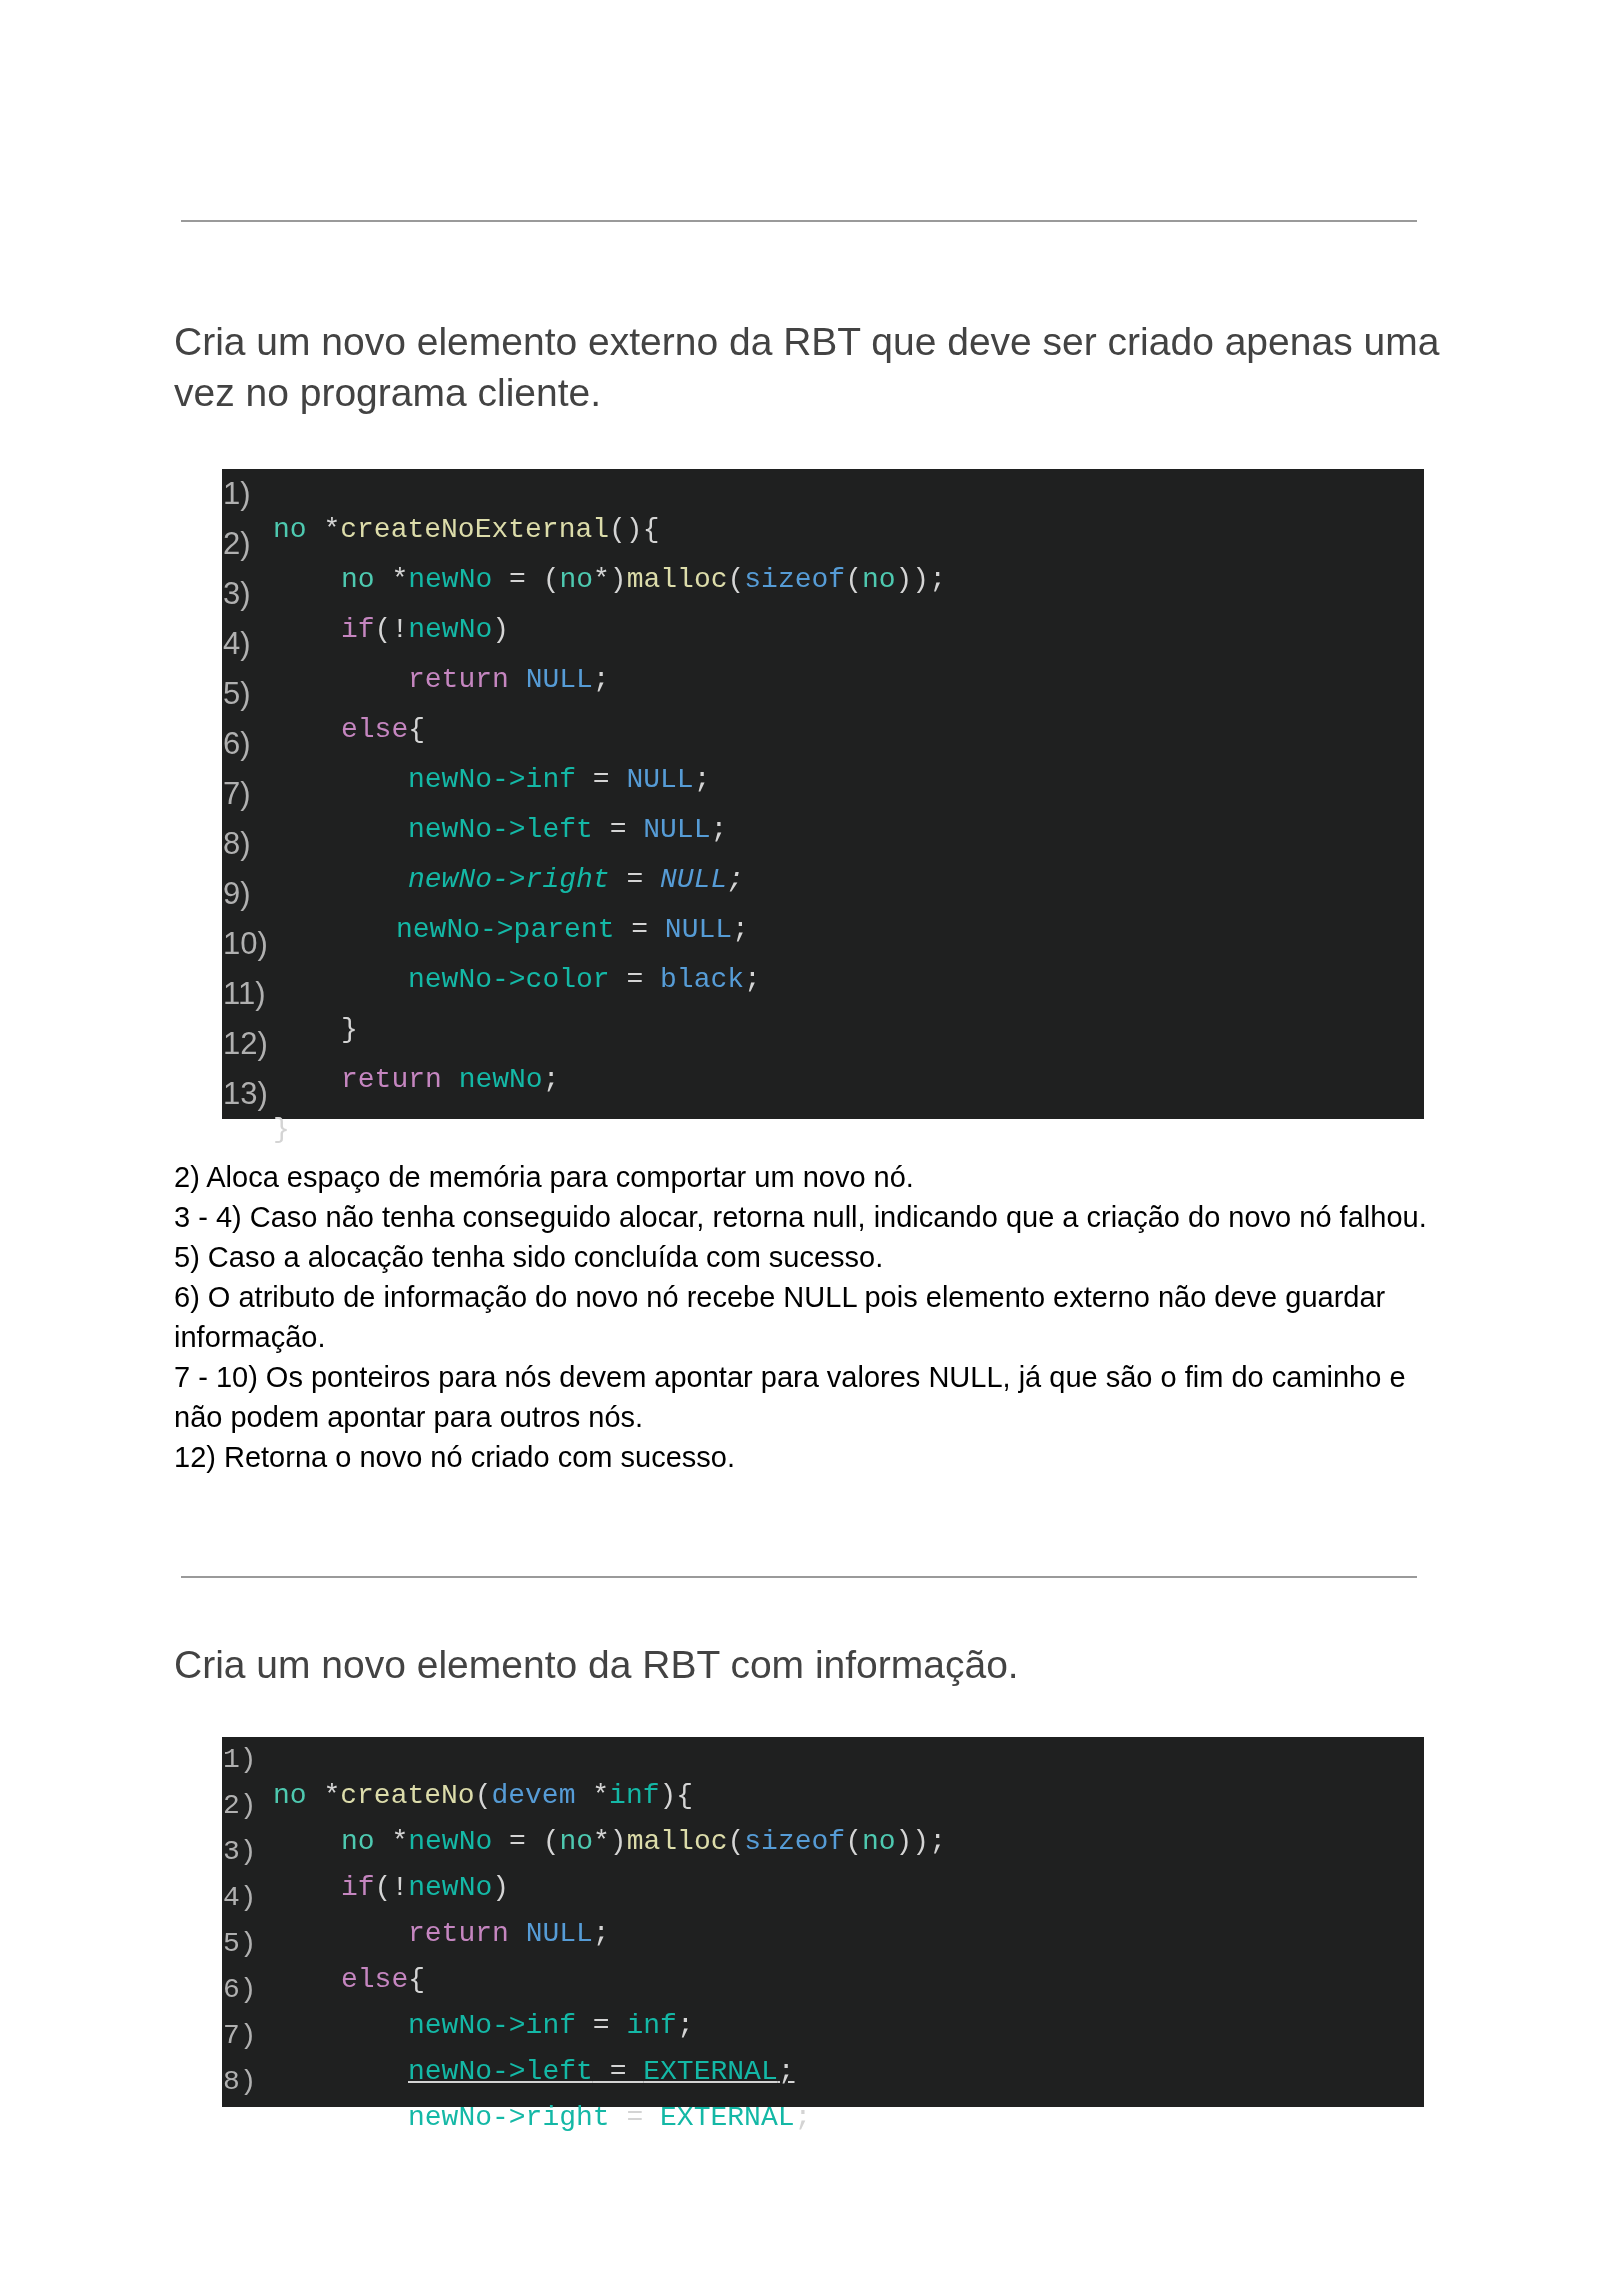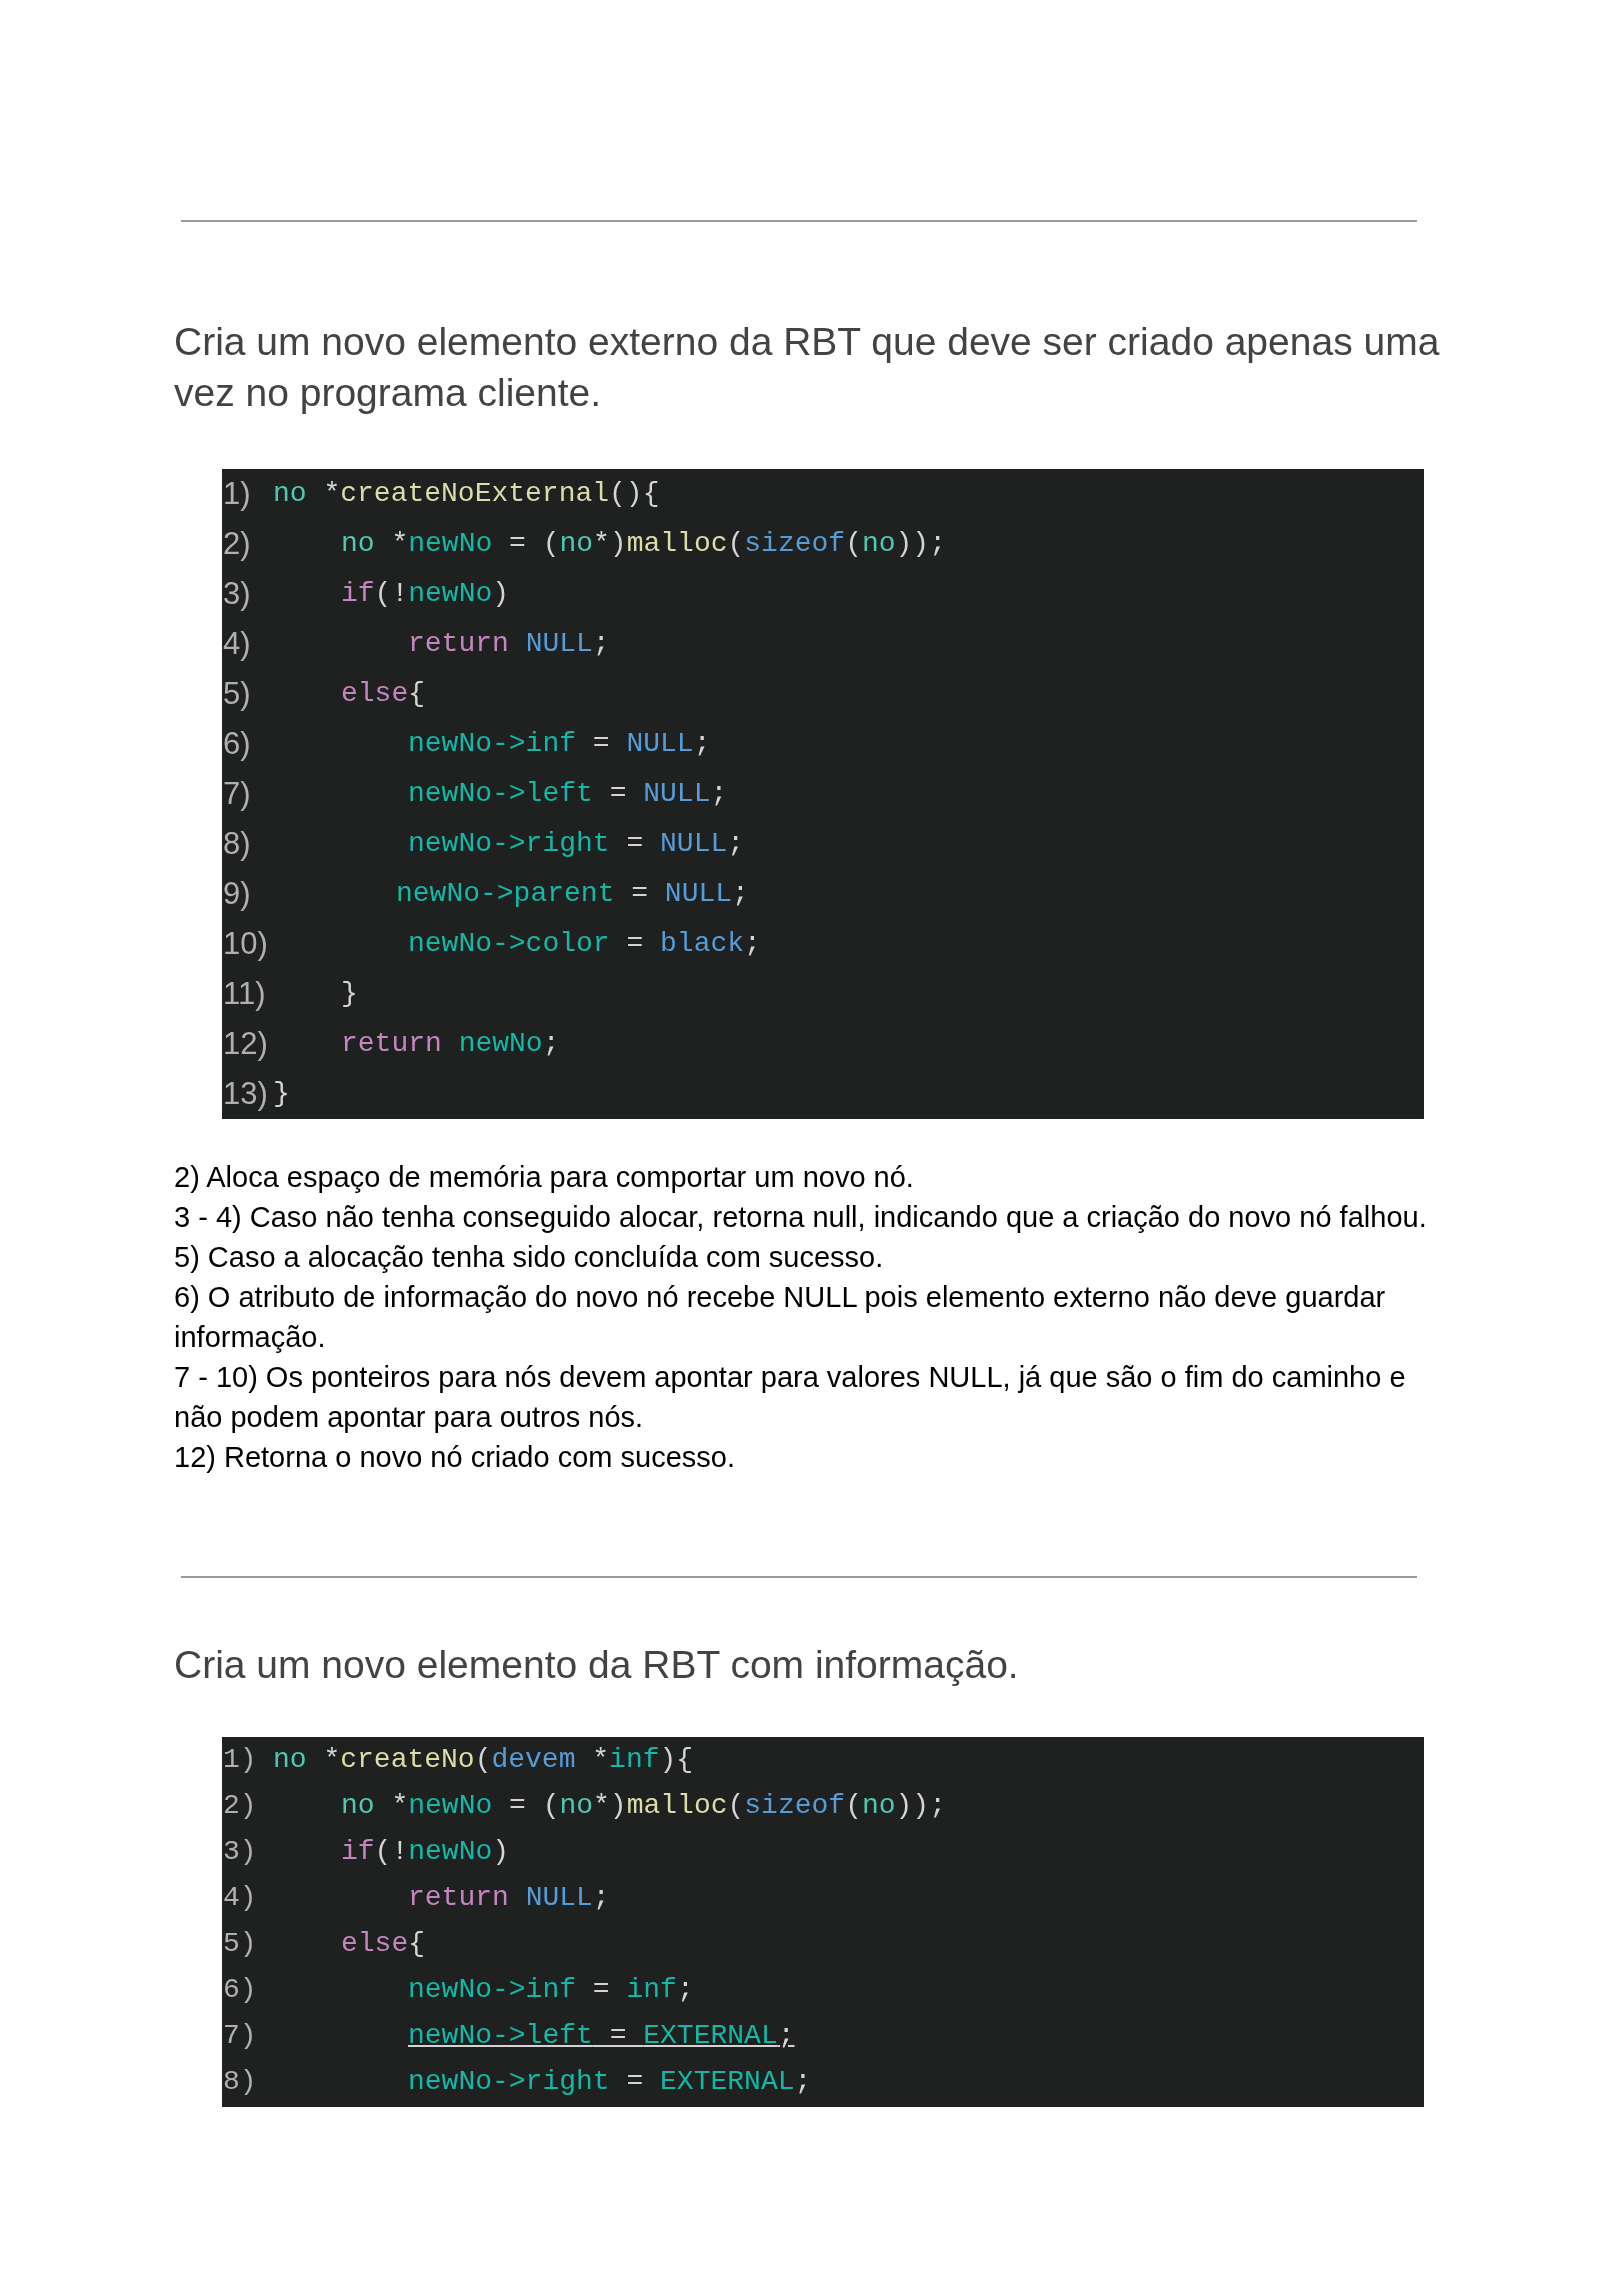--- a/index.html
+++ b/index.html
@@ -56,20 +56,21 @@
       font-family: "Liberation Sans", sans-serif;
       font-size: 31px;
     }
     .ln.mono {
       font-family: "Liberation Mono", monospace;
       font-size: 28px;
     }
     .code {
       position: absolute;
       left: 51px;
+      margin-top: 36px;
     }
     .c-type { color: #4ec9b0; }
     .c-fn { color: #dcdcaa; }
     .c-kw { color: #c586c0; }
     .c-const { color: #569cd6; }
     .c-var { color: #14b8a6; }
     .c-punc { color: #d4d4d4; }
     .explain {
       position: absolute;
       left: 174px;
@@ -89,21 +90,21 @@
 <h2 class="heading" style="top:316px;">Cria um novo elemento externo da RBT que deve ser criado apenas uma vez no programa cliente.</h2>
 
 <div class="code-block" id="code-block-1" style="top:469px; height:650px;">
     <div class="code-line" style="height: 50px; line-height: 50px;"><span class="ln sans">1)</span><span class="code" style="left: 51px;"><span class="c-type">no</span><span class="c-punc"> *</span><span class="c-fn">createNoExternal</span><span class="c-punc">(){</span></span></div>
     <div class="code-line" style="height: 50px; line-height: 50px;"><span class="ln sans">2)</span><span class="code" style="left: 119px;"><span class="c-type">no</span><span class="c-punc"> *</span><span class="c-var">newNo</span><span class="c-punc"> = (</span><span class="c-type">no</span><span class="c-punc">*)</span><span class="c-fn">malloc</span><span class="c-punc">(</span><span class="c-const">sizeof</span><span class="c-punc">(</span><span class="c-type">no</span><span class="c-punc">));</span></span></div>
     <div class="code-line" style="height: 50px; line-height: 50px;"><span class="ln sans">3)</span><span class="code" style="left: 119px;"><span class="c-kw">if</span><span class="c-punc">(!</span><span class="c-var">newNo</span><span class="c-punc">)</span></span></div>
     <div class="code-line" style="height: 50px; line-height: 50px;"><span class="ln sans">4)</span><span class="code" style="left: 186px;"><span class="c-kw">return</span><span class="c-punc"> </span><span class="c-const">NULL</span><span class="c-punc">;</span></span></div>
     <div class="code-line" style="height: 50px; line-height: 50px;"><span class="ln sans">5)</span><span class="code" style="left: 119px;"><span class="c-kw">else</span><span class="c-punc">{</span></span></div>
     <div class="code-line" style="height: 50px; line-height: 50px;"><span class="ln sans">6)</span><span class="code" style="left: 186px;"><span class="c-var">newNo-&gt;inf</span><span class="c-punc"> = </span><span class="c-const">NULL</span><span class="c-punc">;</span></span></div>
     <div class="code-line" style="height: 50px; line-height: 50px;"><span class="ln sans">7)</span><span class="code" style="left: 186px;"><span class="c-var">newNo-&gt;left</span><span class="c-punc"> = </span><span class="c-const">NULL</span><span class="c-punc">;</span></span></div>
-    <div class="code-line" style="height: 50px; line-height: 50px;"><span class="ln sans">8)</span><span class="code" style="left: 186px;"><span class="c-var">newNo-&gt;right</span><span class="c-punc"> = </span><span class="c-const">NULL</span><span class="c-punc">;</span></span></div>
+    <div class="code-line" style="height: 50px; line-height: 50px;"><span class="ln sans">8)</span><span class="code" style="left: 186px; font-style: italic;"><span class="c-var">newNo-&gt;right</span><span class="c-punc"> = </span><span class="c-const">NULL</span><span class="c-punc">;</span></span></div>
     <div class="code-line" style="height: 50px; line-height: 50px;"><span class="ln sans">9)</span><span class="code" style="left: 174px; text-align: center;"><span class="c-var">newNo-&gt;parent</span><span class="c-punc"> = </span><span class="c-const">NULL</span><span class="c-punc">;</span></span></div>
     <div class="code-line" style="height: 50px; line-height: 50px;"><span class="ln sans">10)</span><span class="code" style="left: 186px;"><span class="c-var">newNo-&gt;color</span><span class="c-punc"> = </span><span class="c-const">black</span><span class="c-punc">;</span></span></div>
     <div class="code-line" style="height: 50px; line-height: 50px;"><span class="ln sans">11)</span><span class="code" style="left: 119px;"><span class="c-punc">}</span></span></div>
     <div class="code-line" style="height: 50px; line-height: 50px;"><span class="ln sans">12)</span><span class="code" style="left: 119px;"><span class="c-kw">return</span><span class="c-punc"> </span><span class="c-var">newNo</span><span class="c-punc">;</span></span></div>
     <div class="code-line" style="height: 50px; line-height: 50px;"><span class="ln sans">13)</span><span class="code" style="left: 51px;"><span class="c-punc">}</span></span></div>
   </div>
 
 <div class="explain" id="explain-1" style="top:1157px;">
     <p>2)  Aloca espaço de memória para comportar um novo nó.</p>
     <p>3 - 4) Caso não tenha conseguido alocar, retorna null, indicando que a criação do novo nó falhou.</p>

